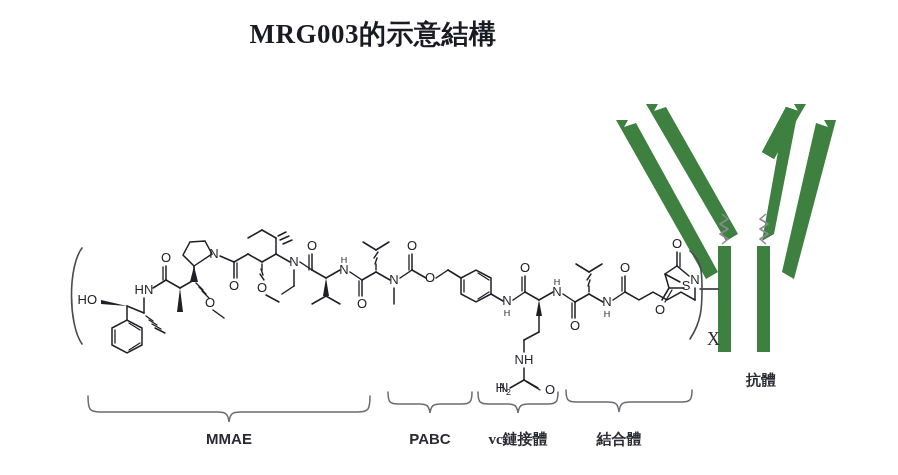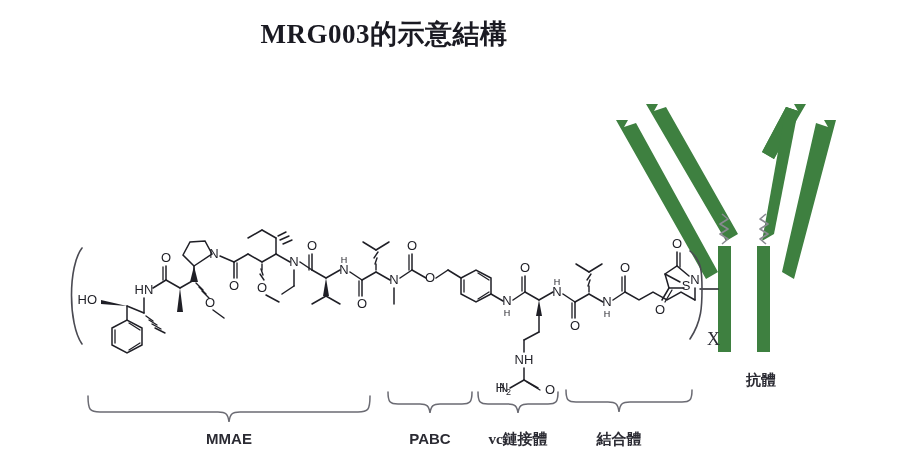--- a/index.html
+++ b/index.html
@@ -15,21 +15,21 @@
     overflow: hidden;
     font-family: "Liberation Sans", sans-serif;
   }
   #figure-root {
     position: absolute;
     inset: 0;
   }
   .figure-title {
     position: absolute;
     top: 16px;
-    left: 16px;
+    left: 5px;
     width: 736px;
     text-align: center;
     font-family: "Liberation Serif", serif;
     font-weight: bold;
     font-size: 27px;
     letter-spacing: 0.5px;
     color: #1a1a22;
     white-space: nowrap;
   }
   #diagram-svg {

